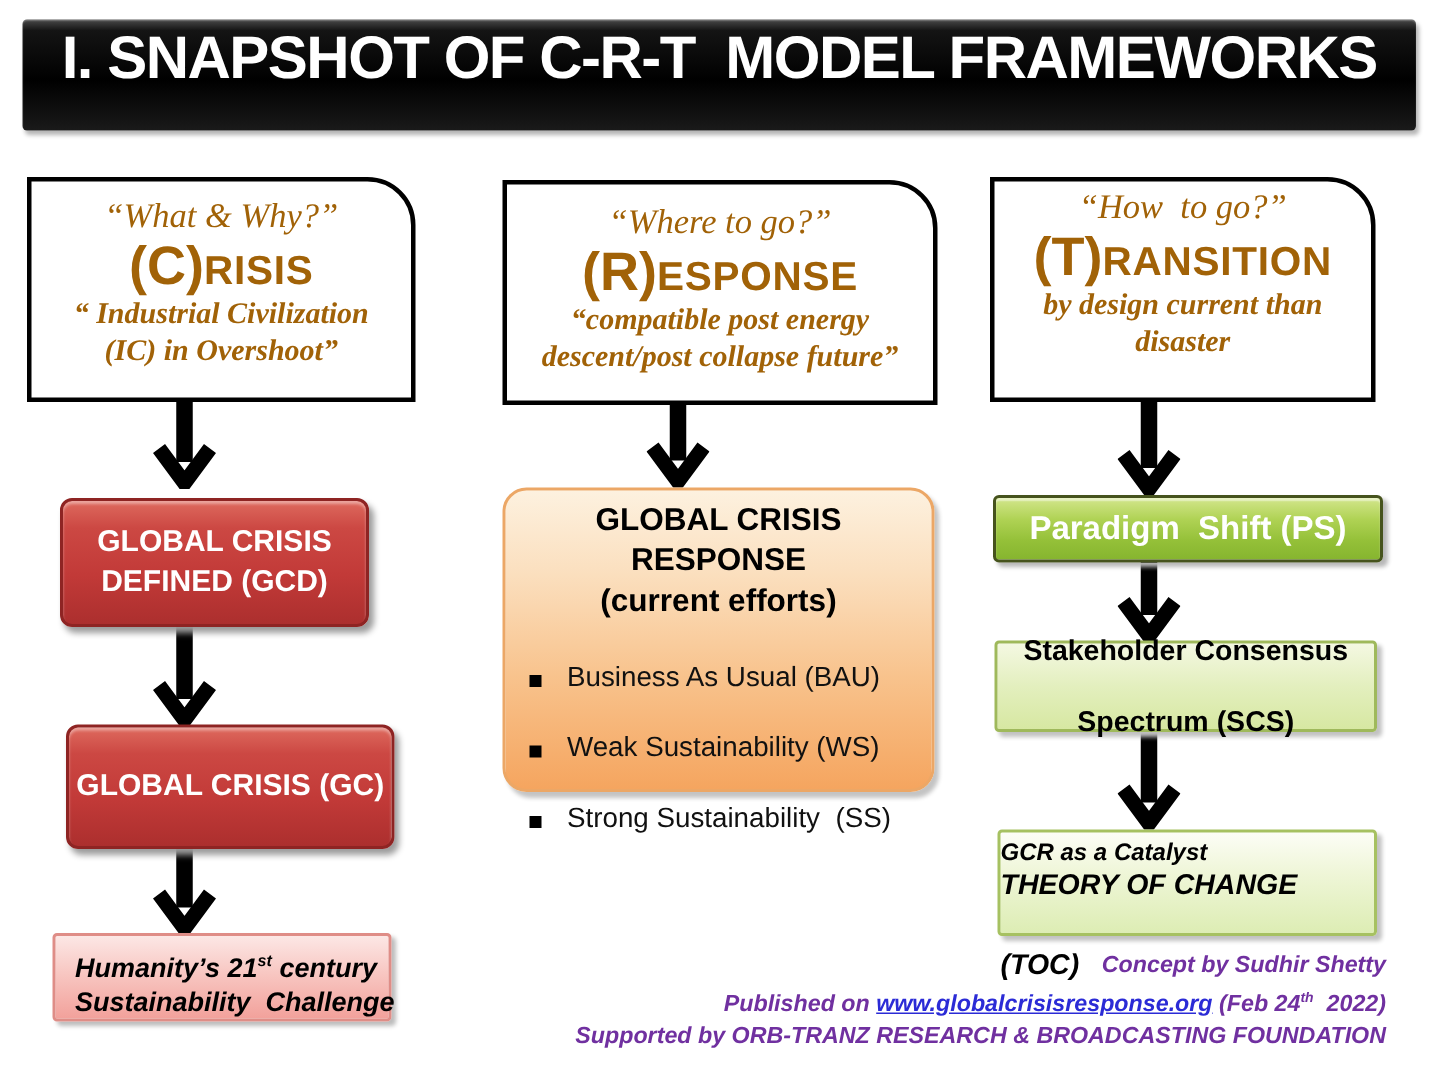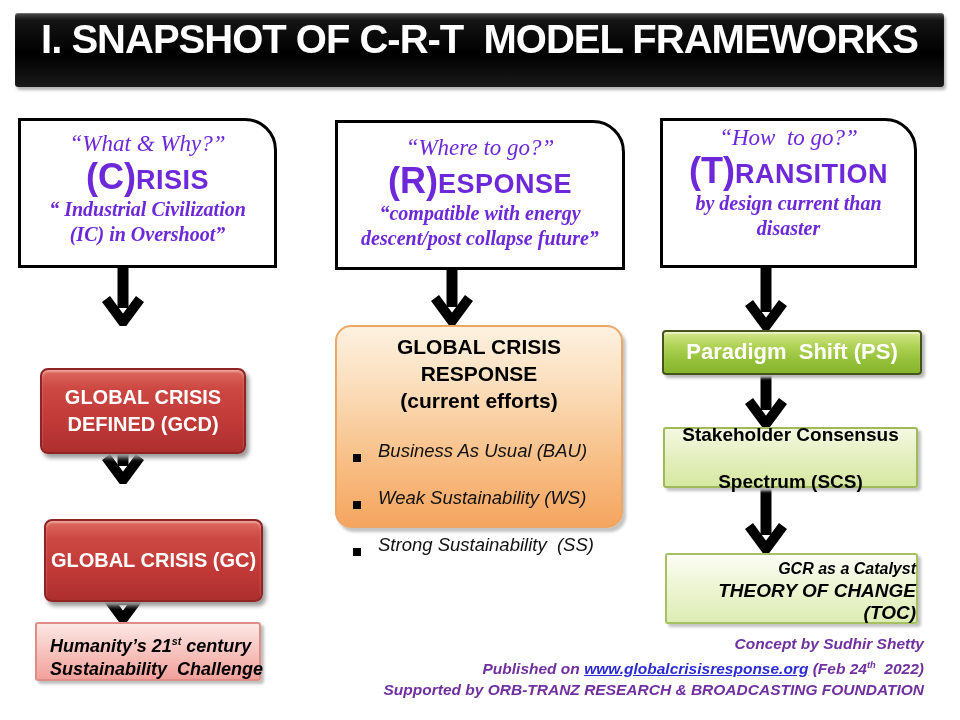--- a/index.html
+++ b/index.html
@@ -8,77 +8,77 @@
 
   
   .titlebar{position:absolute;left:15px;top:13px;width:929px;height:74px;
     background:linear-gradient(180deg,#4a4a4a 0%,#141414 10%,#000 55%,#1a1a1a 100%);
     border-radius:3px;box-shadow:2px 3px 3px #b5b5b5, inset 0 1px 1px rgba(255,255,255,.25);}
   .title{color:#fff;font-weight:bold;font-size:40px;text-align:center;
     padding-top:4px;letter-spacing:-1px;white-space:pre;}
 
   
   .hbox{position:absolute;background:#fff;border:3px solid #000;
-    border-top-right-radius:32px;box-sizing:border-box;text-align:center;color:#6d28d9;}
+    border-top-right-radius:32px;box-sizing:border-box;text-align:center;color:#a16207;}
   #hb-c{left:18px;top:118px;width:259px;height:150px;padding-top:10px;}
   #hb-r{left:335px;top:120px;width:290px;height:150px;padding-top:12px;}
   #hb-t{left:660px;top:118px;width:257px;height:150px;padding-top:4px;}
   .hq{font-family:"Liberation Serif",serif;font-style:italic;font-size:23px;white-space:pre;}
   .hword{font-weight:bold;line-height:1.08;margin-top:1px;}
   .hletter{font-size:36px;}
   .hrest{font-size:27px;letter-spacing:.5px;}
   .hsub{font-family:"Liberation Serif",serif;font-style:italic;font-weight:bold;
     font-size:20px;line-height:25px;}
 
   
   .redbox{position:absolute;box-sizing:border-box;color:#fff;font-weight:bold;
     font-size:20px;text-align:center;line-height:27px;border:2px solid #8E2423;border-radius:8px;
     background:linear-gradient(180deg,#DE6A5E 0%,#CC4843 22%,#C23A38 60%,#AC2F2E 100%);
     box-shadow:3px 4px 4px #9c9c9c, inset 0 2px 2px rgba(255,255,255,.4);
-    display:flex;flex-direction:column;justify-content:center;margin-top:36px;}
+    display:flex;flex-direction:column;justify-content:center;}
   #gcd{left:40px;top:332px;width:206px;height:86px;}
   #gc{left:44px;top:483px;width:219px;height:83px;}
 
   
   #humanity{position:absolute;left:35px;top:622px;width:226px;height:59px;box-sizing:border-box;
     background:linear-gradient(180deg,#FCE7E5 0%,#F8C7C2 45%,#F2A19B 100%);
     border:2px solid #DF8D87;border-radius:3px;color:#000;font-weight:bold;font-style:italic;
     font-size:18px;text-align:left;padding:6px 0 0 13px;line-height:23px;
     box-shadow:3px 3px 3px #bdbdbd;}
   .keepws{white-space:pre;}
   .sup{vertical-align:super;font-size:.6em;}
 
   
   #response{position:absolute;left:335px;top:325px;width:288px;height:203px;box-sizing:border-box;
     background:linear-gradient(180deg,#FDF1DF 0%,#FBDFBE 28%,#F8C38D 62%,#F5A55F 100%);
     border:2px solid #ECA766;border-radius:16px;box-shadow:3px 4px 3px #c4c4c4;color:#000;}
   .rtitle{font-weight:bold;font-size:21px;text-align:center;line-height:27px;padding-top:6px;}
   .bullets{margin-top:26px;}
-  .bullet{display:flex;align-items:flex-end;padding-left:16px;margin-bottom:25px;
-    font-style:italic;font-size:18.5px;color:#111;}
+  .bullet{display:flex;align-items:center;padding-left:16px;margin-bottom:25px;
+    font-size:18.5px;color:#111;}
   .bsq{width:8px;height:8px;background:#000;margin:6px 17px 0 0;flex:none;}
 
   
   #ps{position:absolute;left:662px;top:330px;width:260px;height:45px;box-sizing:border-box;
     background:linear-gradient(180deg,#D3E68C 0%,#AFD254 35%,#94C038 70%,#86B52F 100%);
     border:2px solid #46531D;border-radius:4px;color:#fff;font-weight:bold;font-size:22px;
     text-align:center;line-height:40px;white-space:pre;
     box-shadow:3px 3px 3px #b8b8b8, inset 0 2px 1px rgba(255,255,255,.5);}
   #scs{position:absolute;left:663px;top:427px;width:255px;height:61px;box-sizing:border-box;
     background:linear-gradient(180deg,#F4F8E2 0%,#E3EFBE 50%,#D7E8A2 100%);
     border:2px solid #9FB95B;border-radius:3px;color:#000;font-weight:bold;font-size:19px;
     text-align:center;line-height:25px;display:flex;flex-direction:column;justify-content:center;
     box-shadow:3px 3px 3px #c2c2c2;gap:22px;}
   #toc{position:absolute;left:665px;top:553px;width:253px;height:71px;box-sizing:border-box;
     background:linear-gradient(180deg,#FCFDF6 0%,#EFF6D8 40%,#DDEDB4 100%);
     border:2px solid #A6C161;border-radius:3px;color:#000;font-weight:bold;font-style:italic;
-    text-align:right;box-shadow:3px 3px 3px #c2c2c2;}
+    text-align:left;box-shadow:3px 3px 3px #c2c2c2;}
   .toc1{font-size:16px;padding-top:3px;line-height:21px;}
   .toc2{font-size:19px;line-height:23px;}
-  .toc3{font-size:19px;line-height:22px;}
+  .toc3{font-size:19px;line-height:22px;margin-top:31px;}
 
   
   .arrow{position:absolute;}
 
   
   .footer{position:absolute;right:28px;top:633px;text-align:right;font-weight:bold;
     font-style:italic;font-size:15.5px;color:#7030A0;line-height:21.5px;}
   .link{color:#2B2BD6;text-decoration:underline;cursor:pointer;}
 </style>
 </head>
@@ -93,21 +93,21 @@
   <div class="hbox" id="hb-c">
     <div class="hq">“What &amp; Why?”</div>
     <div class="hword"><span class="hletter">(C)</span><span class="hrest">RISIS</span></div>
     <div class="hsub">“ Industrial Civilization</div>
     <div class="hsub">(IC) in Overshoot”</div>
   </div>
 
   <div class="hbox" id="hb-r">
     <div class="hq">“Where to go?”</div>
     <div class="hword"><span class="hletter">(R)</span><span class="hrest">ESPONSE</span></div>
-    <div class="hsub">“compatible with energy</div>
+    <div class="hsub">“compatible post energy</div>
     <div class="hsub">descent/post collapse future”</div>
   </div>
 
   <div class="hbox" id="hb-t">
     <div class="hq">“How  to go?”</div>
     <div class="hword"><span class="hletter">(T)</span><span class="hrest">RANSITION</span></div>
     <div class="hsub">by design current than</div>
     <div class="hsub">disaster</div>
   </div>
 

